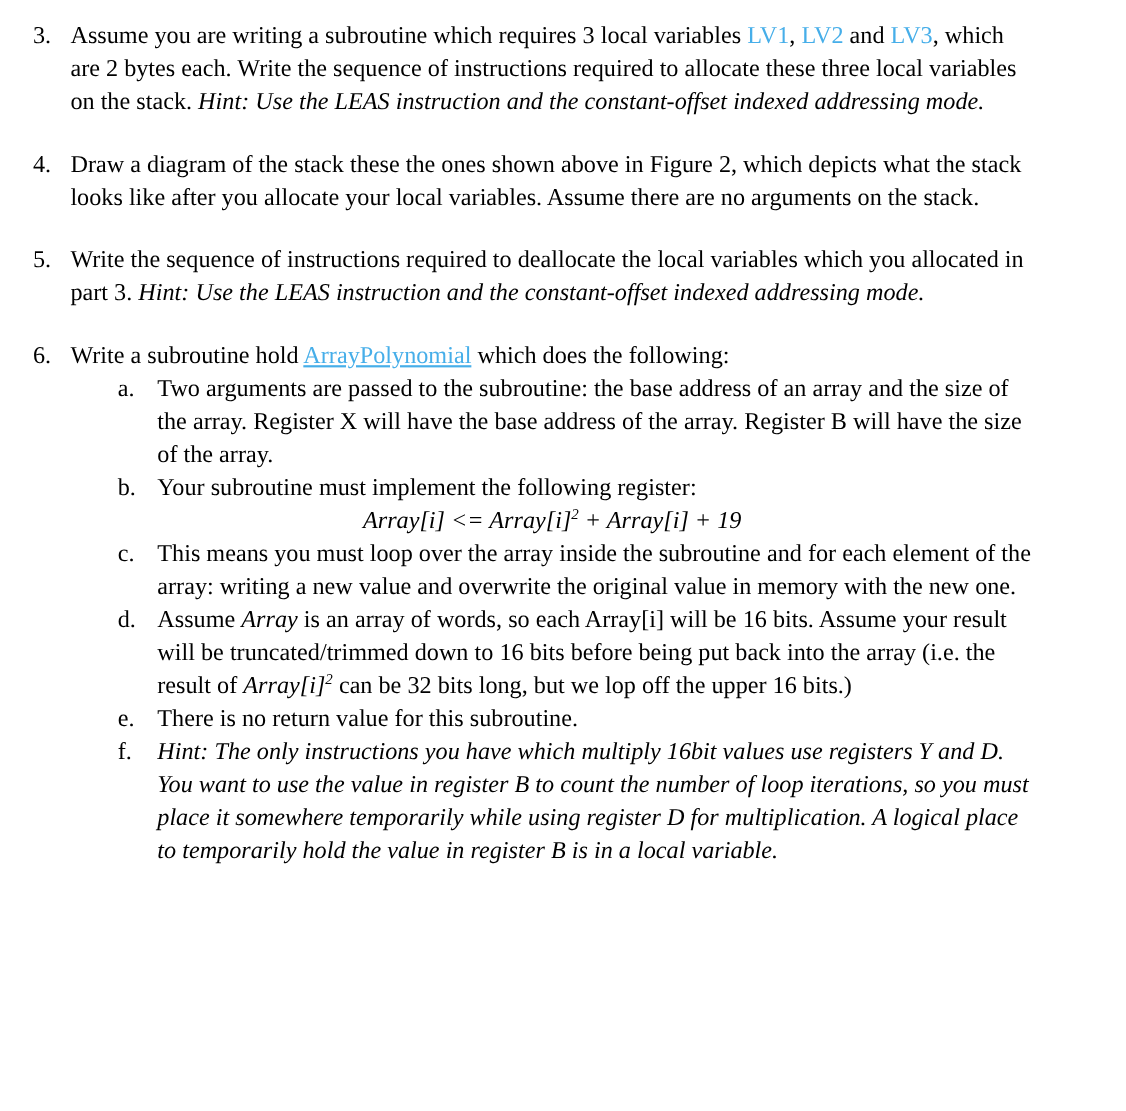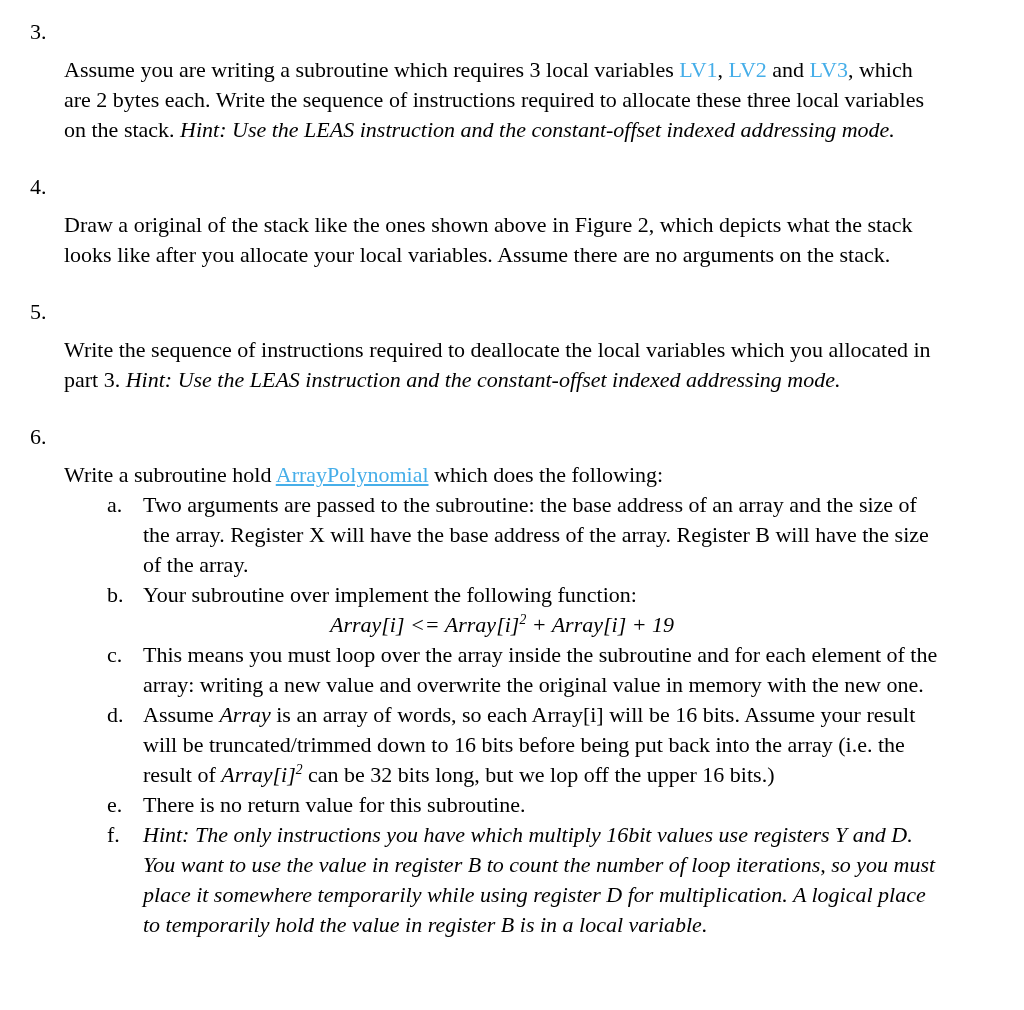--- a/index.html
+++ b/index.html
@@ -24,21 +24,21 @@
   }
   .q {
     display: flex;
     margin-bottom: 27px;
   }
   .q:last-child { margin-bottom: 0; }
   .qnum {
     width: 34px;
     flex: none;
   }
-  .qbody { flex: 1; margin-top: 38px; }
+  .qbody { flex: 1; }
   .sub {
     display: flex;
     margin-left: 43px;
   }
   .sub-letter {
     width: 36px;
     flex: none;
   }
   .sub-body { flex: 1; font-family: Liberation Serif, serif; }
   .para { }
@@ -68,21 +68,21 @@
   <div class="q">
     <div class="qnum">3.</div>
     <div class="qbody">
       <div class="para"><span>Assume you are writing a subroutine which requires 3 local variables </span><span class="blue">LV1</span><span>, </span><span class="blue">LV2</span><span> and </span><span class="blue">LV3</span><span>, which are 2 bytes each. Write the sequence of instructions required to allocate these three local variables on the stack. </span><span class="italic">Hint: Use the LEAS instruction and the constant-offset indexed addressing mode.</span></div>
     </div>
   </div>
 
   <div class="q">
     <div class="qnum">4.</div>
     <div class="qbody">
-      <div class="para"><span>Draw a original of the stack like the ones shown above in Figure 2, which depicts what the stack looks like after you allocate your local variables. Assume there are no arguments on the stack.</span></div>
+      <div class="para"><span>Draw a diagram of the stack these the ones shown above in Figure 2, which depicts what the stack looks like after you allocate your local variables. Assume there are no arguments on the stack.</span></div>
     </div>
   </div>
 
   <div class="q">
     <div class="qnum">5.</div>
     <div class="qbody">
       <div class="para"><span>Write the sequence of instructions required to deallocate the local variables which you allocated in part 3. </span><span class="italic">Hint: Use the LEAS instruction and the constant-offset indexed addressing mode.</span></div>
     </div>
   </div>
 
@@ -94,21 +94,21 @@
       <div class="sub">
         <div class="sub-letter">a.</div>
         <div class="sub-body">
           <div class="para"><span>Two arguments are passed to the subroutine: the base address of an array and the size of the array. Register X will have the base address of the array. Register B will have the size of the array.</span></div>
         </div>
       </div>
 
       <div class="sub">
         <div class="sub-letter">b.</div>
         <div class="sub-body">
-          <div class="para"><span>Your subroutine over implement the following function:</span></div>
+          <div class="para"><span>Your subroutine must implement the following register:</span></div>
           <div class="formula"><span class="italic">Array[i] &lt;= Array[i]</span><span class="sup">2</span><span class="italic"> + Array[i] + 19</span></div>
         </div>
       </div>
 
       <div class="sub">
         <div class="sub-letter">c.</div>
         <div class="sub-body">
           <div class="para"><span>This means you must loop over the array inside the subroutine and for each element of the array: writing a new value and overwrite the original value in memory with the new one.</span></div>
         </div>
       </div>

